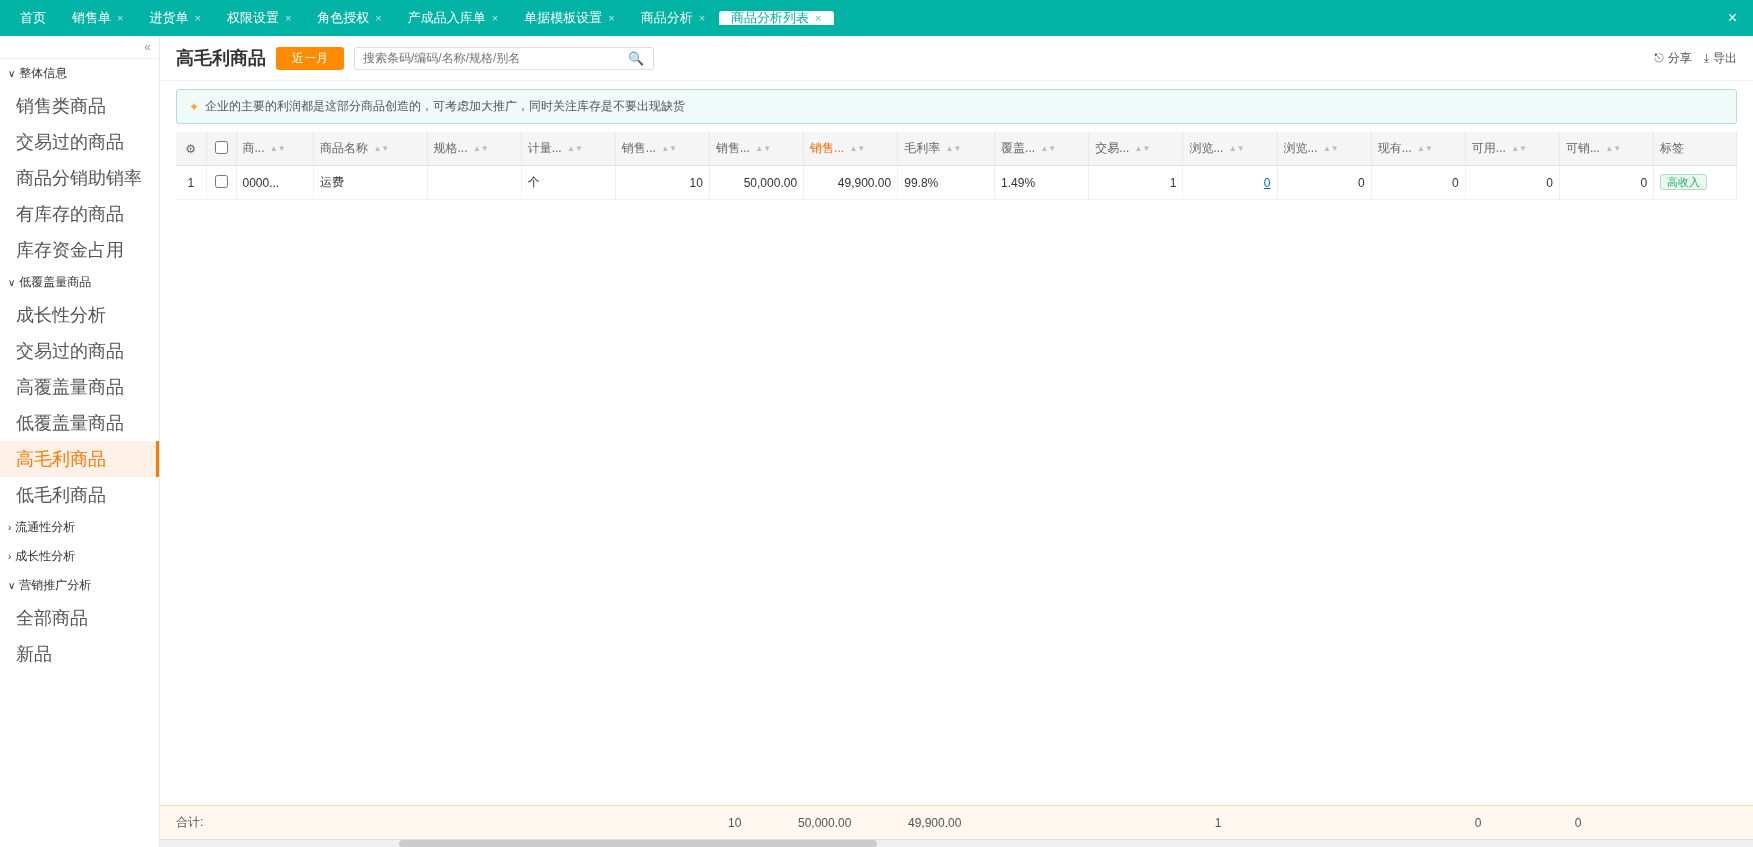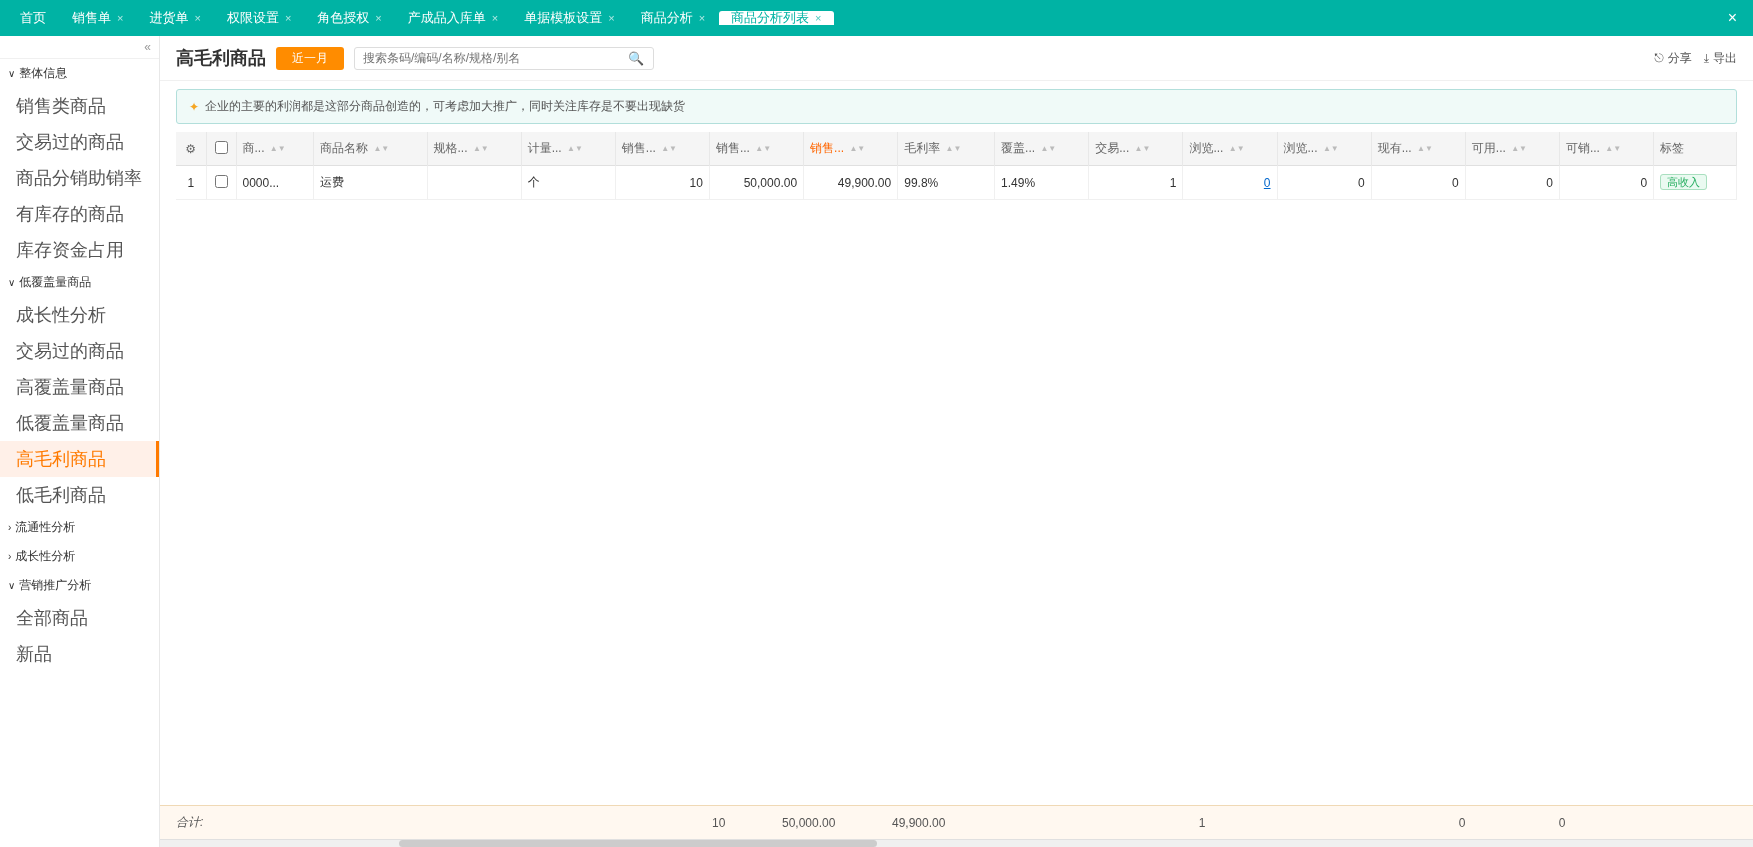--- a/index.html
+++ b/index.html
@@ -221,21 +221,21 @@
       background: #fff8f0;
       border-top: 1px solid #f0d9b5;
       padding: 8px 16px;
       display: flex;
       align-items: center;
       font-size: 12px;
       color: #555;
       gap: 20px;
       flex-shrink: 0;
     }
-    .footer-bar .total-label { font-weight: 500; margin-right: 12px; font-style: italic; }
+    .footer-bar .total-label { font-weight: 500; margin-right: 28px; }
 
     
     .bottom-scrollbar {
       height: 8px;
       background: #f0f0f0;
       border-top: 1px solid #e0e0e0;
     }
     .bottom-scrollbar-inner {
       height: 100%;
       background: #ccc;

